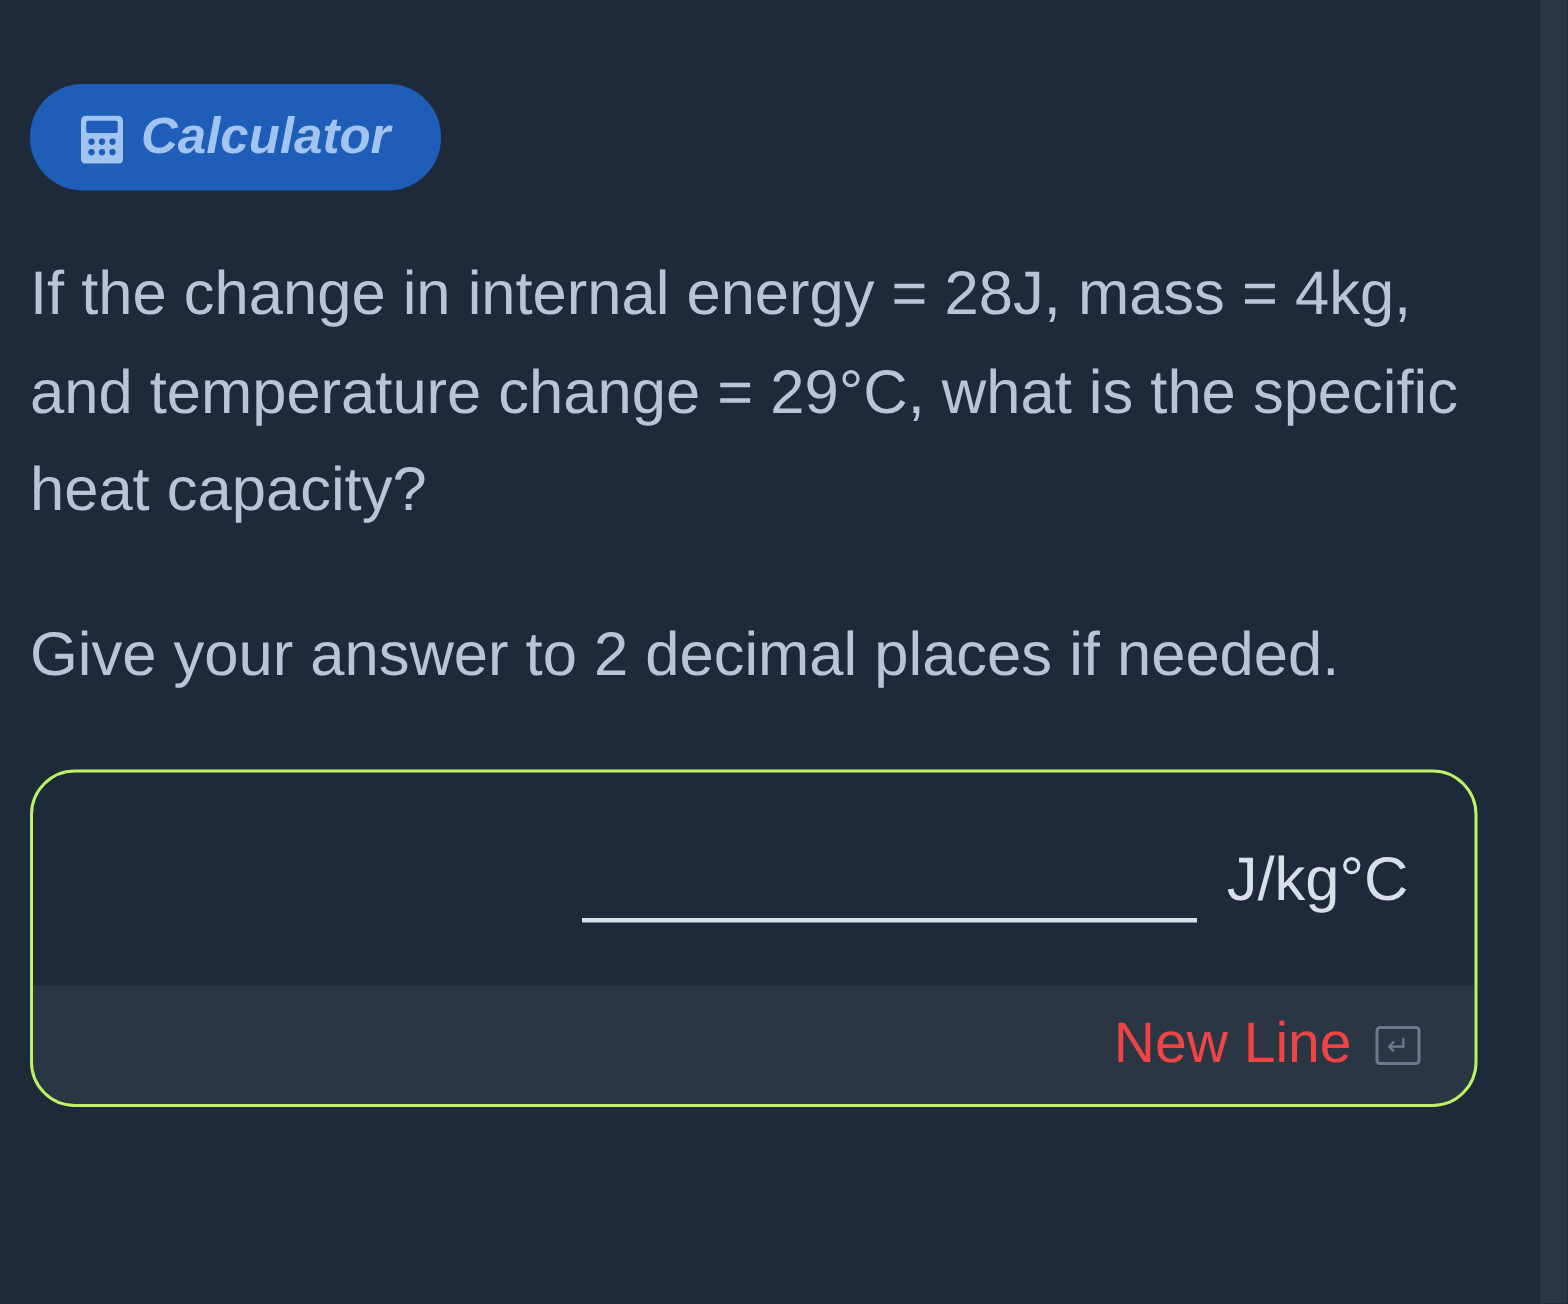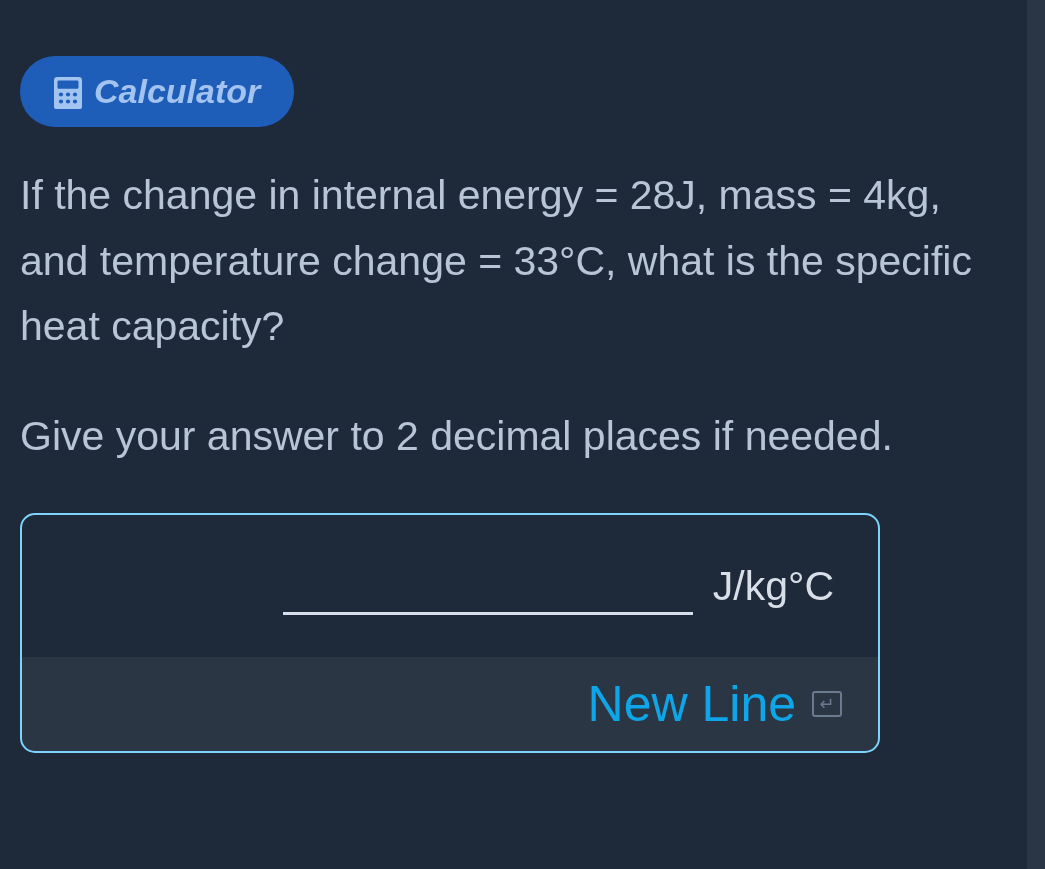--- a/index.html
+++ b/index.html
@@ -55,24 +55,24 @@
       font-weight: 400;
     }
     .instruction-text {
       color: #b8c5d6;
       font-size: 41px;
       line-height: 1.6;
       margin-bottom: 44px;
       font-weight: 400;
     }
     .answer-box {
-      border: 2px solid #7dd3fc;
-      border-radius: 15px;
+      border: 2px solid #bef264;
+      border-radius: 30px;
       overflow: hidden;
-      width: 860px;
+      width: 965px;
     }
     .answer-input-area {
       display: flex;
       align-items: center;
       justify-content: flex-end;
       padding: 42px 44px;
       gap: 20px;
     }
     .answer-input {
       background: transparent;
@@ -92,22 +92,22 @@
     }
     .new-line-bar {
       background-color: rgba(255, 255, 255, 0.06);
       display: flex;
       align-items: center;
       justify-content: flex-end;
       padding: 18px 36px;
       gap: 16px;
     }
     .new-line-text {
-      color: #0ea5e9;
-      font-size: 50px;
+      color: #ef4444;
+      font-size: 38px;
       font-weight: 400;
     }
     .enter-icon {
       width: 30px;
       height: 26px;
       border: 2px solid #6b7a8f;
       border-radius: 3px;
       display: flex;
       align-items: center;
       justify-content: center;
@@ -131,21 +131,21 @@
         <circle cx="12" cy="15" r="1.8" fill="#1e5db8"></circle>
         <circle cx="18" cy="15" r="1.8" fill="#1e5db8"></circle>
         <circle cx="6" cy="21" r="1.8" fill="#1e5db8"></circle>
         <circle cx="12" cy="21" r="1.8" fill="#1e5db8"></circle>
         <circle cx="18" cy="21" r="1.8" fill="#1e5db8"></circle>
       </svg>
     </span>
     <span>Calculator</span>
   </button>
 
-  <p class="question-text">If the change in internal energy = 28J, mass = 4kg, and temperature change = 33°C, what is the specific heat capacity?</p>
+  <p class="question-text">If the change in internal energy = 28J, mass = 4kg, and temperature change = 29°C, what is the specific heat capacity?</p>
 
   <p class="instruction-text">Give your answer to 2 decimal places if needed.</p>
 
   <div class="answer-box">
     <div class="answer-input-area">
       <input type="text" class="answer-input" value="" style="">
       <span class="unit-label">J/kg°C</span>
     </div>
     <div class="new-line-bar">
       <span class="new-line-text">New Line</span>

